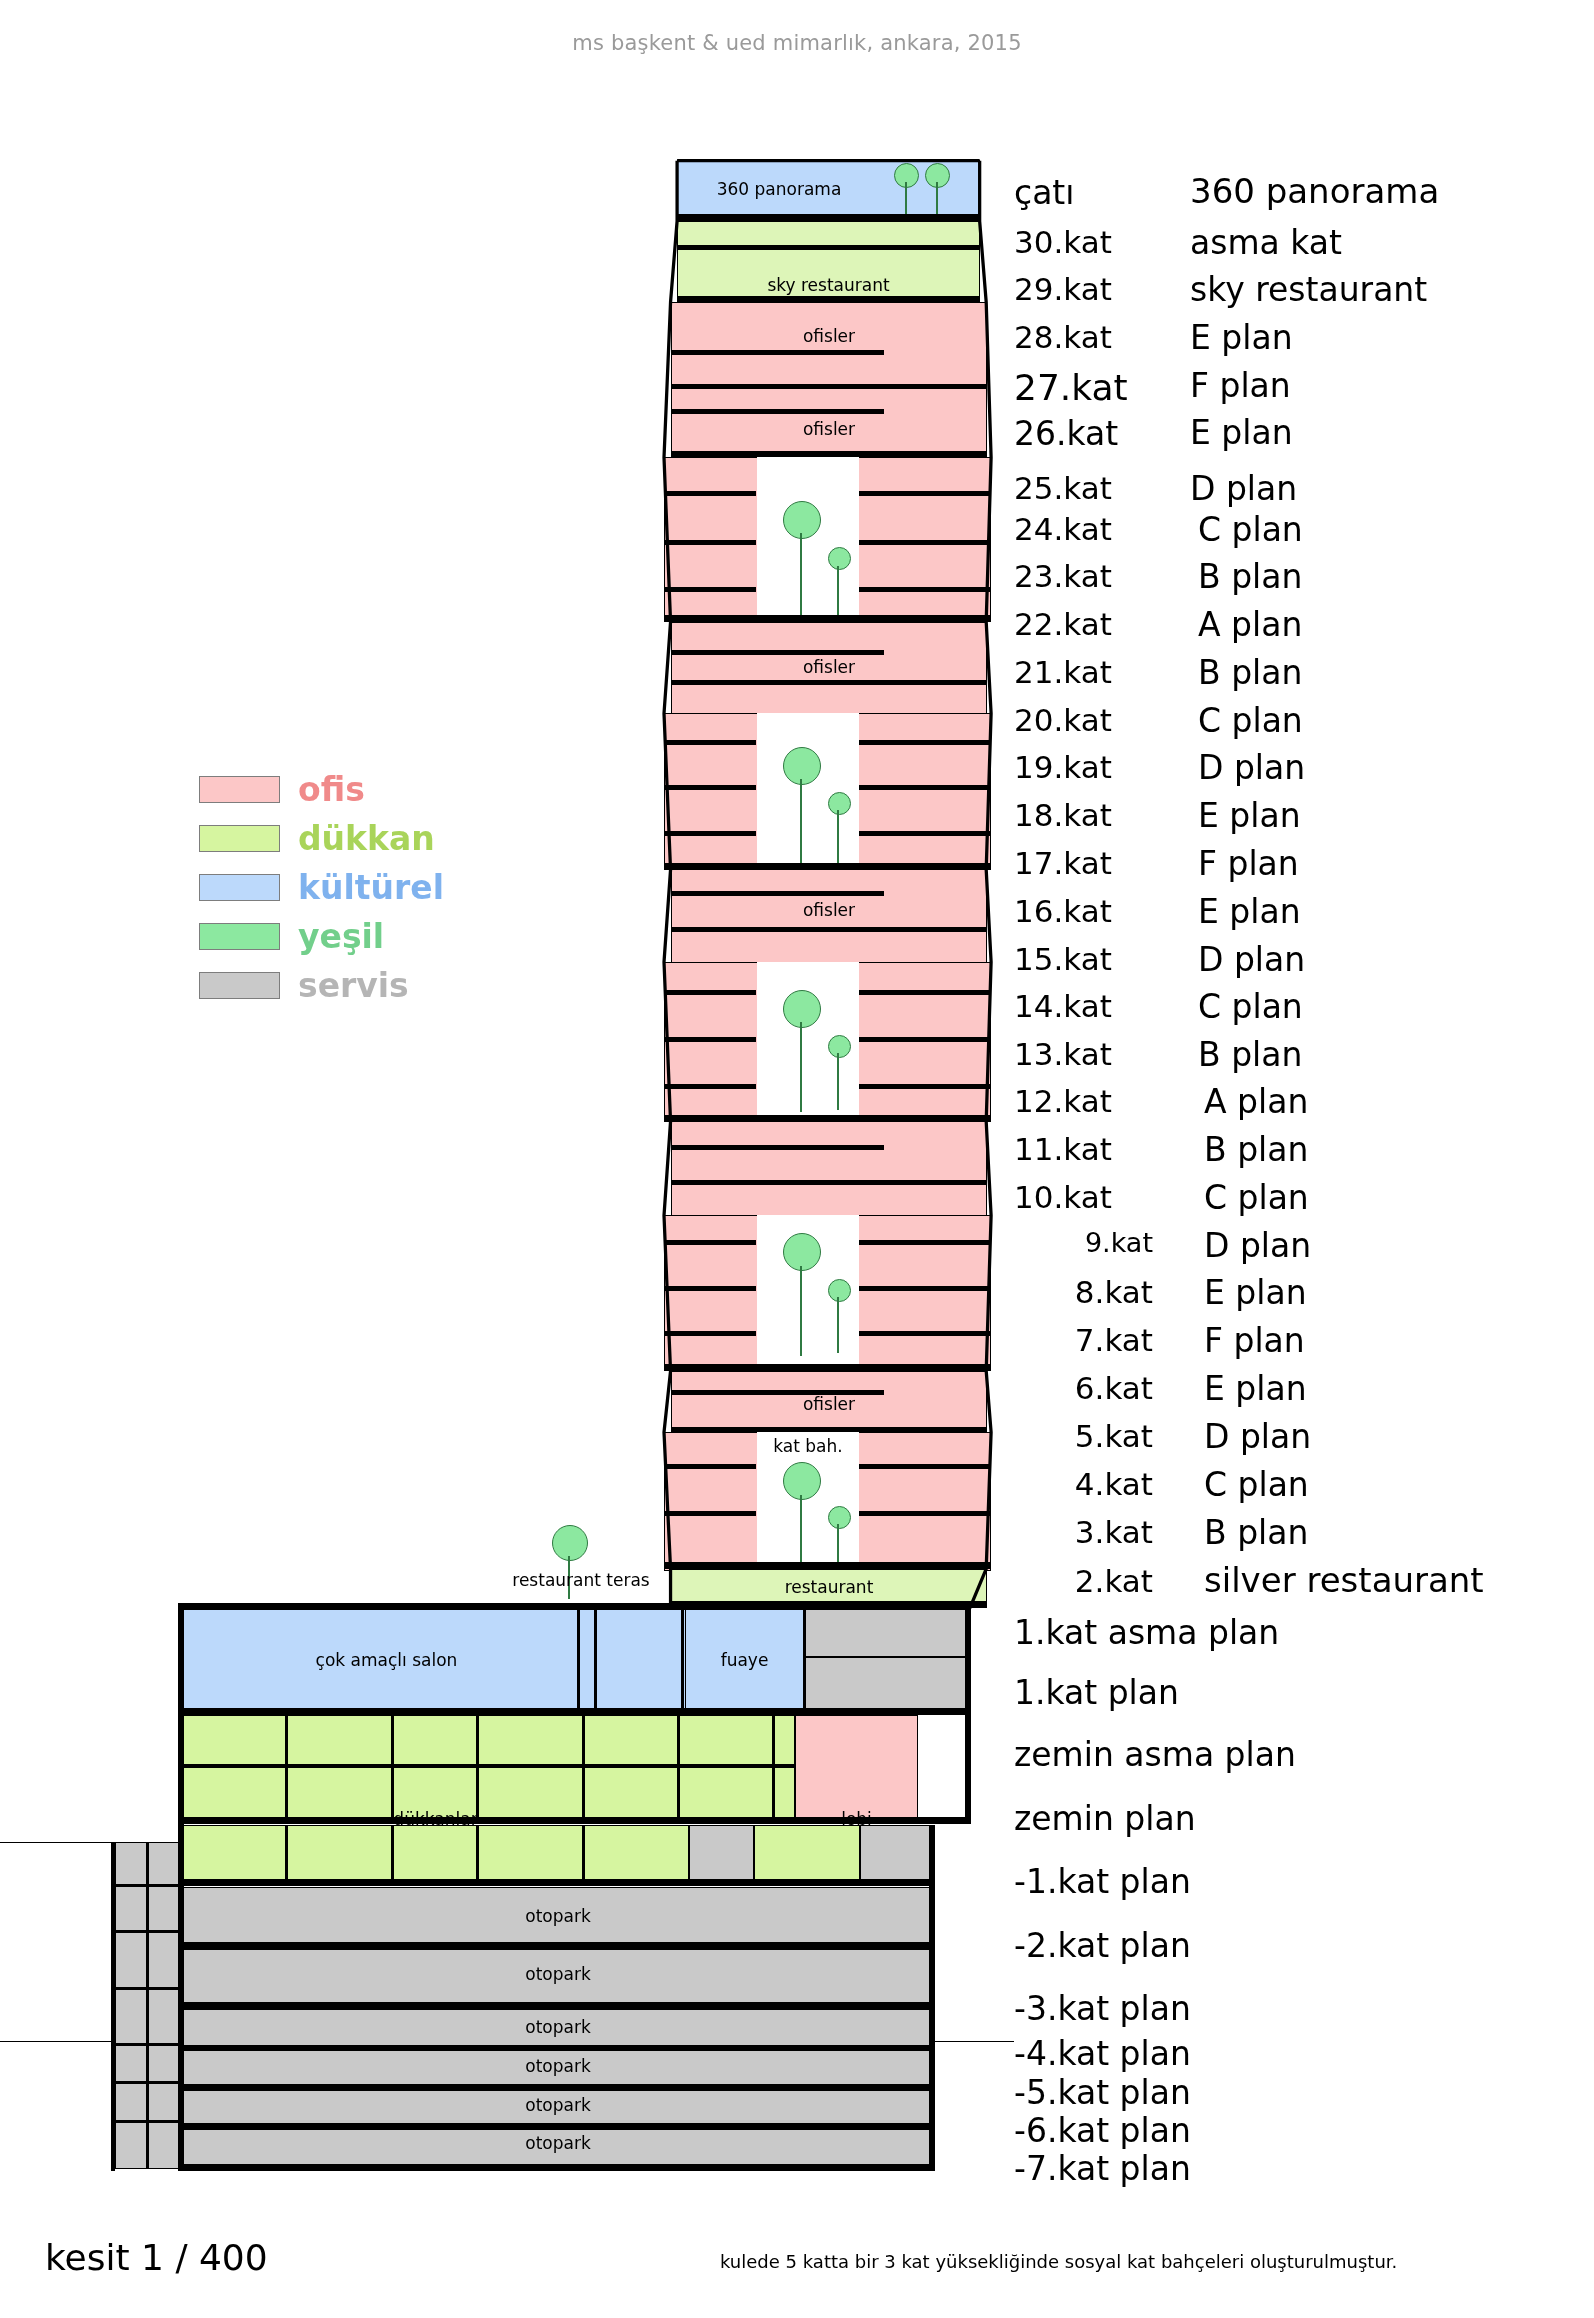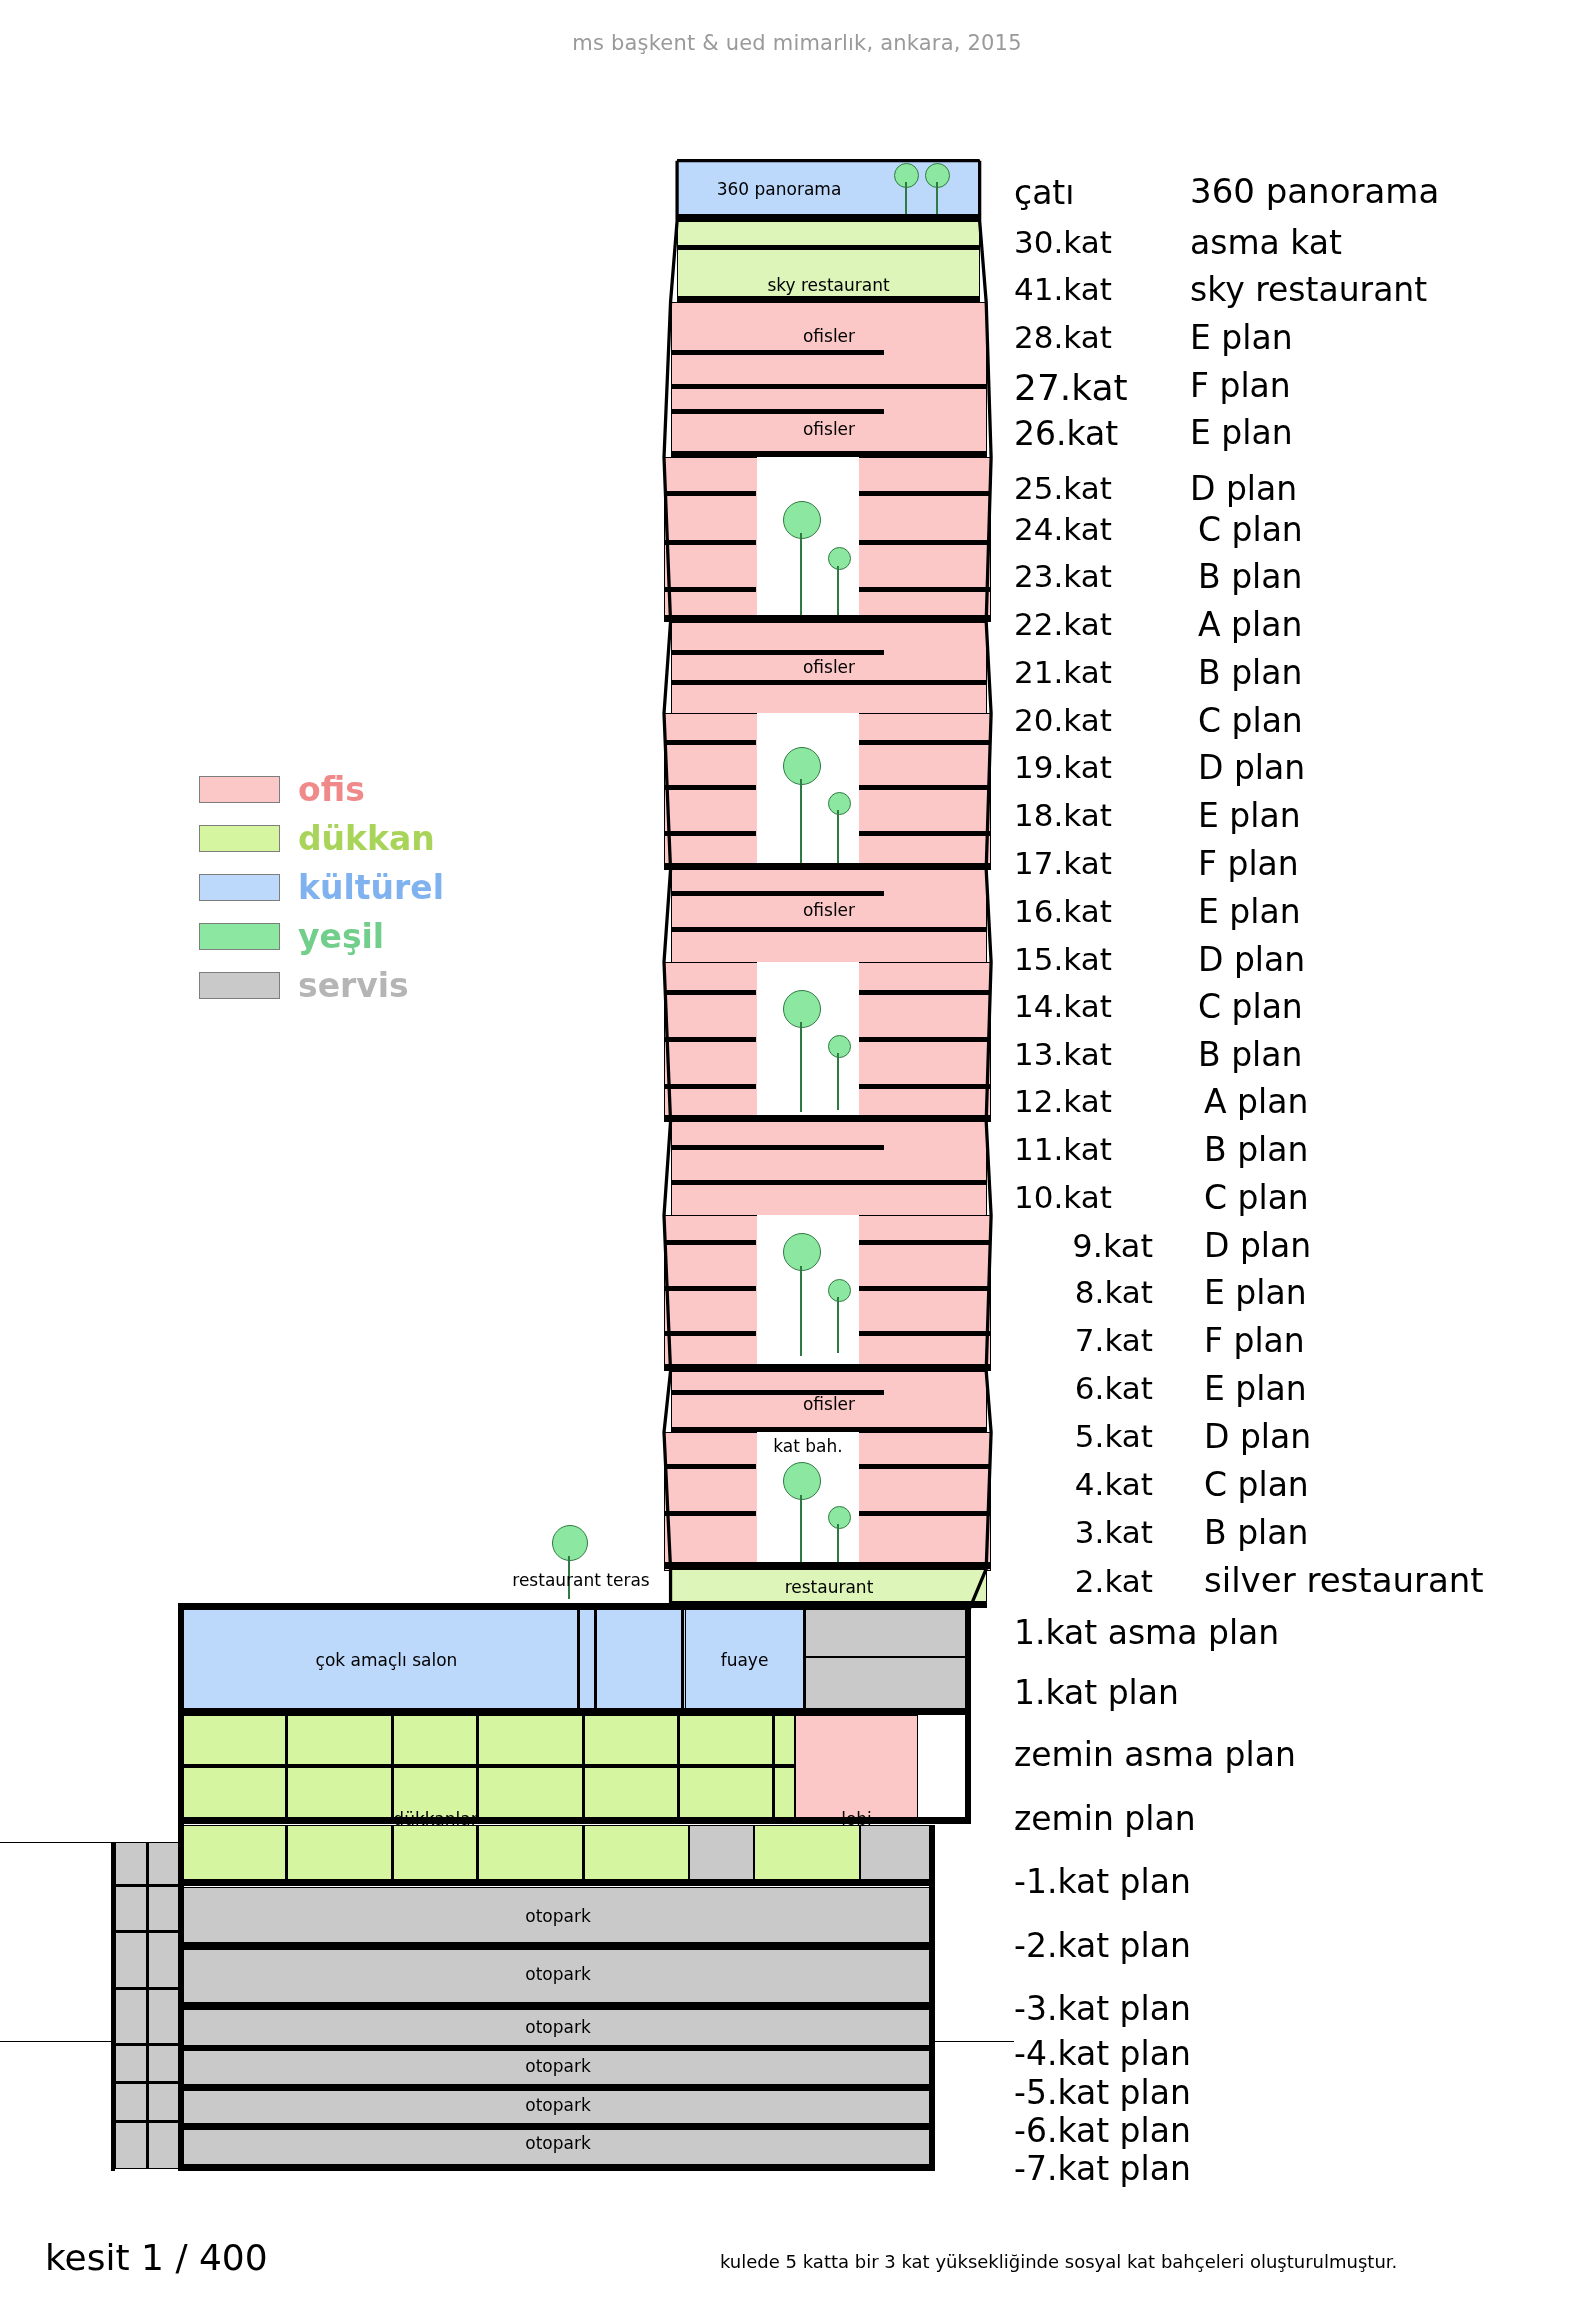--- a/index.html
+++ b/index.html
@@ -390,21 +390,21 @@
   <div id="floor-list">
     <div class="floor-row" style="top:20.4px;">
       <span class="floor-kat" style="font-size:33px; top:-6.5px;">çatı</span>
       <span class="floor-plan" style="font-size:34px; top:-8.2px; left:176px;">360 panorama</span>
     </div>
     <div class="floor-row" style="top:70px;">
       <span class="floor-kat" style="font-size:31px; top:-4.9px;">30.kat</span>
       <span class="floor-plan" style="font-size:33px; top:-6.5px; left:176px;">asma kat</span>
     </div>
     <div class="floor-row" style="top:117px;">
-      <span class="floor-kat" style="font-size:31px; top:-4.9px;">41.kat</span>
+      <span class="floor-kat" style="font-size:31px; top:-4.9px;">29.kat</span>
       <span class="floor-plan" style="font-size:33px; top:-6.5px; left:176px;">sky restaurant</span>
     </div>
     <div class="floor-row" style="top:165px;">
       <span class="floor-kat" style="font-size:31px; top:-4.9px;">28.kat</span>
       <span class="floor-plan" style="font-size:33px; top:-6.5px; left:176px;">E plan</span>
     </div>
     <div class="floor-row" style="top:213px;">
       <span class="floor-kat" style="font-size:36px; top:-4.9px;">27.kat</span>
       <span class="floor-plan" style="font-size:33px; top:-6.5px; left:176px;">F plan</span>
     </div>
@@ -470,21 +470,21 @@
     </div>
     <div class="floor-row" style="top:977px;">
       <span class="floor-kat" style="font-size:31px; top:-4.9px;">11.kat</span>
       <span class="floor-plan" style="font-size:33px; top:-6.5px; left:190px;">B plan</span>
     </div>
     <div class="floor-row" style="top:1025px;">
       <span class="floor-kat" style="font-size:31px; top:-4.9px;">10.kat</span>
       <span class="floor-plan" style="font-size:33px; top:-6.5px; left:190px;">C plan</span>
     </div>
     <div class="floor-row" style="top:1073px;">
-      <span class="floor-kat right" style="font-size:32px; top:-4.9px;text-align:right;">9.kat</span>
+      <span class="floor-kat right" style="font-size:27px; top:-4.9px;text-align:right;">9.kat</span>
       <span class="floor-plan" style="font-size:33px; top:-6.5px; left:190px;">D plan</span>
     </div>
     <div class="floor-row" style="top:1120px;">
       <span class="floor-kat right" style="font-size:31px; top:-4.9px;">8.kat</span>
       <span class="floor-plan" style="font-size:33px; top:-6.5px; left:190px;">E plan</span>
     </div>
     <div class="floor-row" style="top:1168px;">
       <span class="floor-kat right" style="font-size:31px; top:-4.9px;">7.kat</span>
       <span class="floor-plan" style="font-size:33px; top:-6.5px; left:190px;">F plan</span>
     </div>

